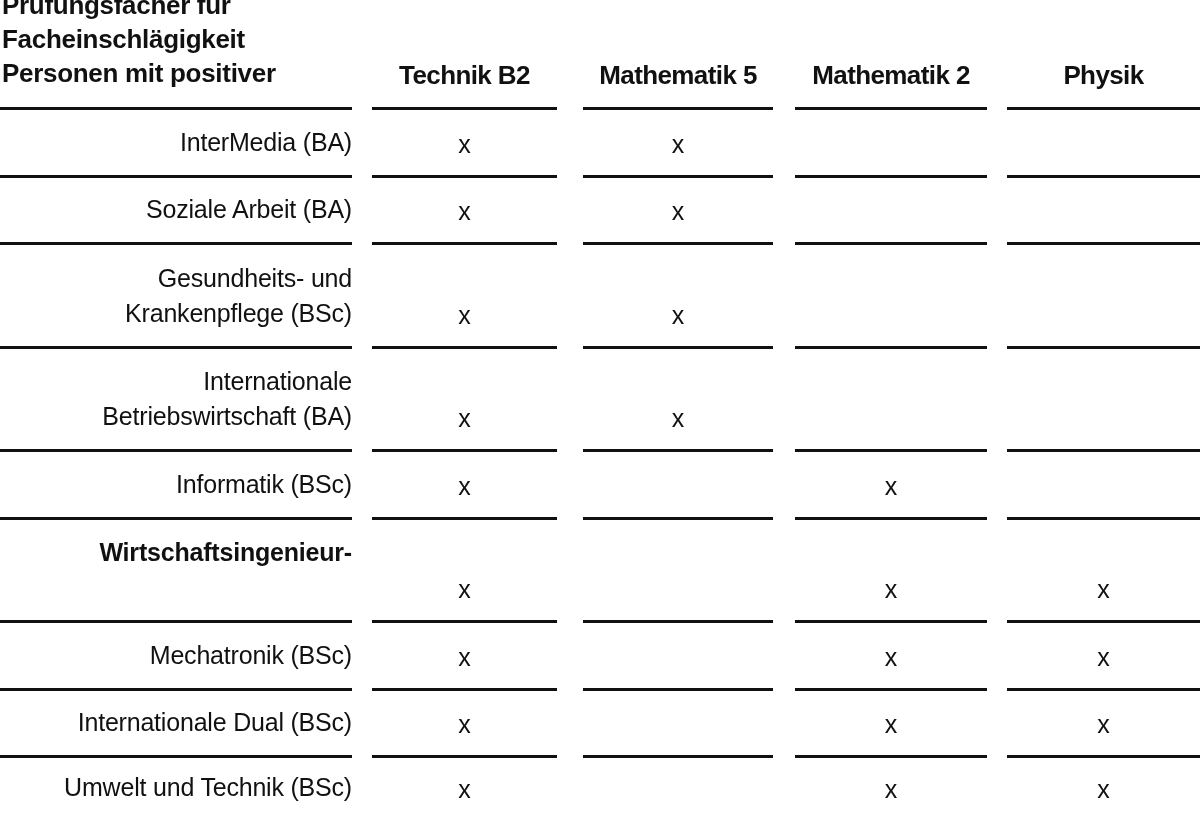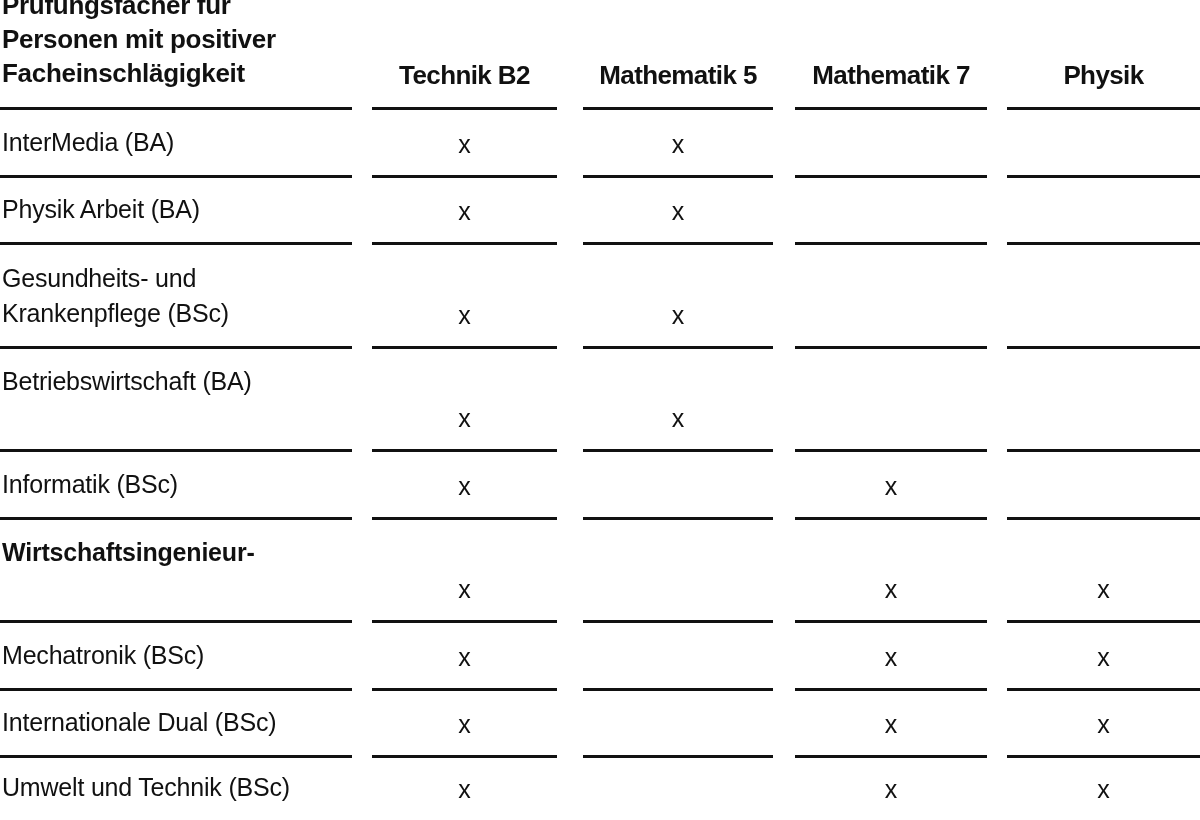--- a/index.html
+++ b/index.html
@@ -16,39 +16,39 @@
     .col-head {
       position: absolute; top: 58px; height: 34px; line-height: 34px;
       font-weight: bold; font-size: 26px; text-align: center;
       letter-spacing: -0.6px; white-space: nowrap;
     }
     .rule {
       position: absolute; height: 3px; background: #111111;
     }
     .row-label {
       position: absolute; left: 2px; width: 350px;
-      font-size: 25px; line-height: 35px; letter-spacing: -0.2px;
+      font-size: 25px; line-height: 35px; letter-spacing: -0.2px; text-align: right;
     }
     .mark {
       position: absolute; font-size: 25px; line-height: 35px; text-align: center;
     }
   </style>
 </head>
 <body>
 
 <div id="doc">
   <div class="title">
     <div>Prüfungsfächer für</div>
+    <div>Facheinschlägigkeit</div>
     <div>Personen mit positiver</div>
-    <div>Facheinschlägigkeit</div>
   </div>
 
   <div class="col-head" style="left:372px;width:185px;">Technik B2</div>
   <div class="col-head" style="left:583px;width:190px;">Mathematik 5</div>
-  <div class="col-head" style="left:795px;width:192px;">Mathematik 7</div>
+  <div class="col-head" style="left:795px;width:192px;">Mathematik 2</div>
   <div class="col-head" style="left:1007px;width:193px;">Physik</div>
 
   <div id="rules">
       <div class="rule" style="left: 0px; top: 107px; width: 352px;"></div>
       <div class="rule" style="left: 372px; top: 107px; width: 185px;"></div>
       <div class="rule" style="left: 583px; top: 107px; width: 190px;"></div>
       <div class="rule" style="left: 795px; top: 107px; width: 192px;"></div>
       <div class="rule" style="left: 1007px; top: 107px; width: 193px;"></div>
       <div class="rule" style="left: 0px; top: 175px; width: 352px;"></div>
       <div class="rule" style="left: 372px; top: 175px; width: 185px;"></div>
@@ -96,39 +96,40 @@
         <div class="row-label" style="top: 125px;">
           <div>InterMedia (BA)</div>
         </div>
         <div class="mark" style="left: 372px; width: 185px; top: 127px;">x</div>
         <div class="mark" style="left: 583px; width: 190px; top: 127px;">x</div>
         <div class="mark" style="left: 795px; width: 192px; top: 127px;"></div>
         <div class="mark" style="left: 1007px; width: 193px; top: 127px;"></div>
       </div>
       <div>
         <div class="row-label" style="top: 192px;">
-          <div>Physik Arbeit (BA)</div>
+          <div>Soziale Arbeit (BA)</div>
         </div>
         <div class="mark" style="left: 372px; width: 185px; top: 194px;">x</div>
         <div class="mark" style="left: 583px; width: 190px; top: 194px;">x</div>
         <div class="mark" style="left: 795px; width: 192px; top: 194px;"></div>
         <div class="mark" style="left: 1007px; width: 193px; top: 194px;"></div>
       </div>
       <div>
         <div class="row-label" style="top: 261px;">
           <div>Gesundheits- und</div>
           <div>Krankenpflege (BSc)</div>
         </div>
         <div class="mark" style="left: 372px; width: 185px; top: 298px;">x</div>
         <div class="mark" style="left: 583px; width: 190px; top: 298px;">x</div>
         <div class="mark" style="left: 795px; width: 192px; top: 298px;"></div>
         <div class="mark" style="left: 1007px; width: 193px; top: 298px;"></div>
       </div>
       <div>
         <div class="row-label" style="top: 364px;">
+          <div>Internationale</div>
           <div>Betriebswirtschaft (BA)</div>
         </div>
         <div class="mark" style="left: 372px; width: 185px; top: 401px;">x</div>
         <div class="mark" style="left: 583px; width: 190px; top: 401px;">x</div>
         <div class="mark" style="left: 795px; width: 192px; top: 401px;"></div>
         <div class="mark" style="left: 1007px; width: 193px; top: 401px;"></div>
       </div>
       <div>
         <div class="row-label" style="top: 467px;">
           <div>Informatik (BSc)</div>

